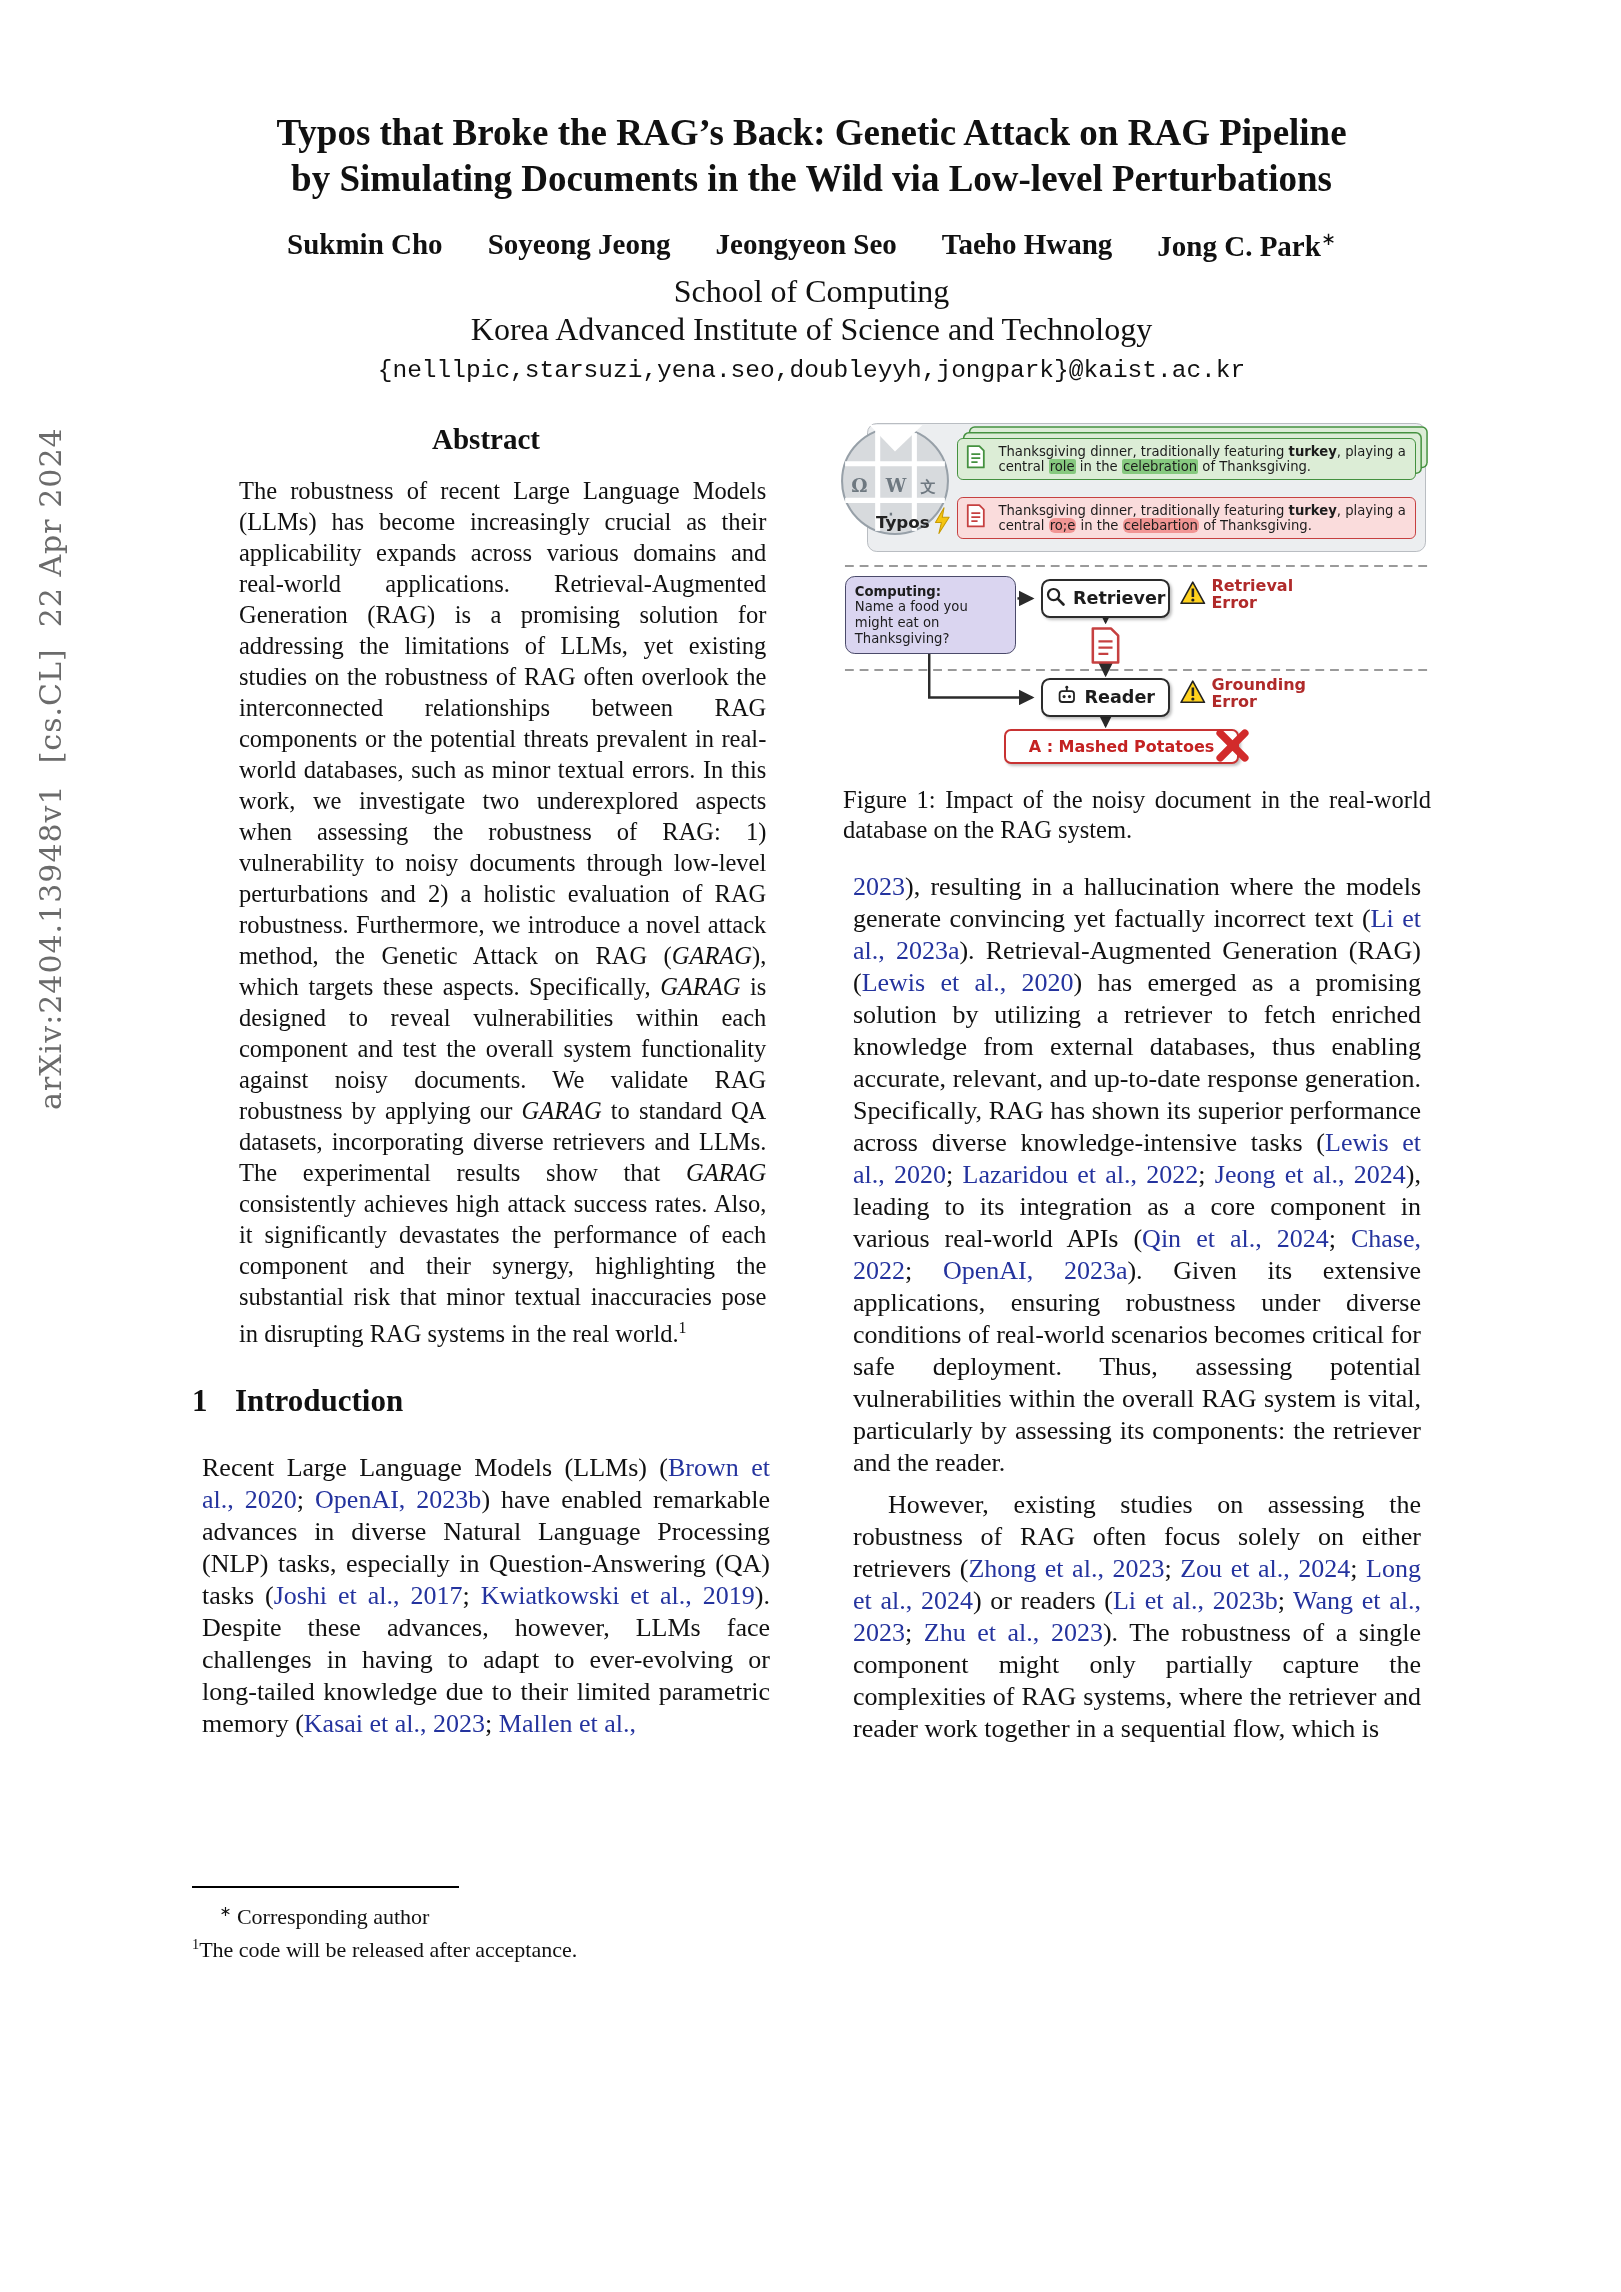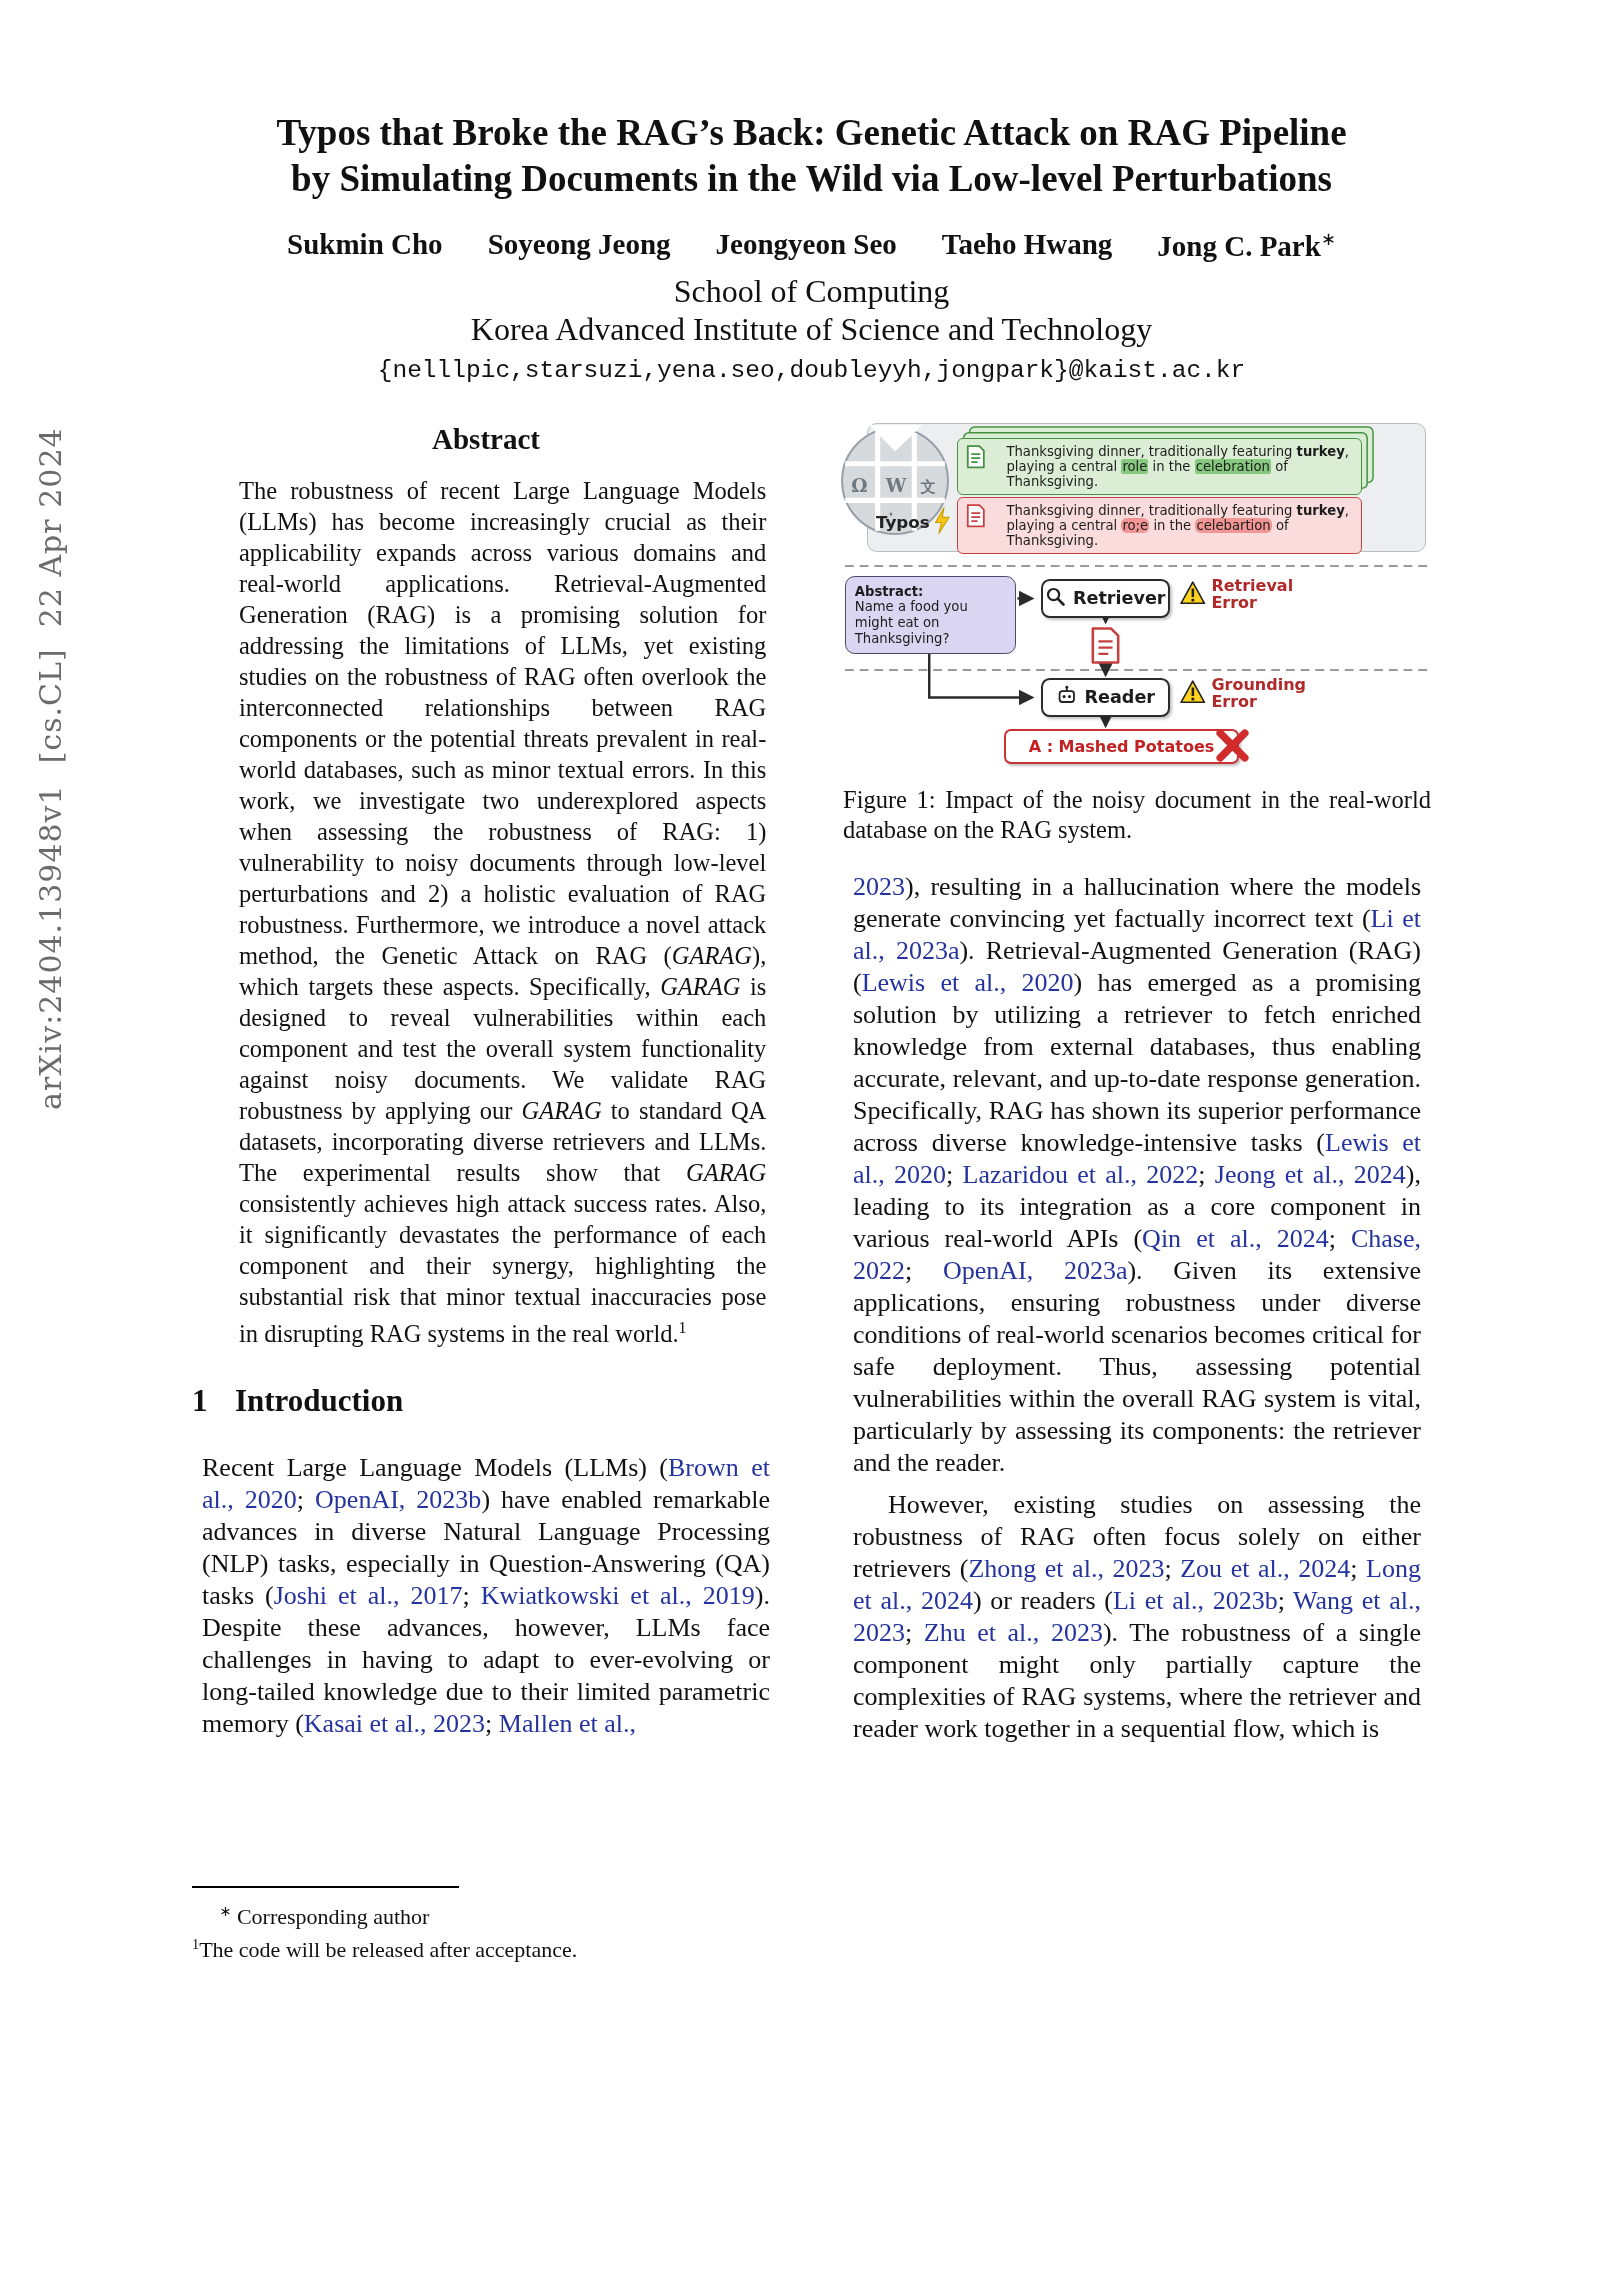--- a/index.html
+++ b/index.html
@@ -40,21 +40,21 @@
   .footnote.first{padding-left:27.4px;}
   .footnote sup{font-size:65%;}
 
   
   .figure{margin:0 0 25.5px 0;}
   .fig-canvas{position:relative;width:588px;height:345px;font-family:"DejaVu Sans",sans-serif;color:#1c1c1c;}
   .fig-connectors{position:absolute;left:0;top:0;width:588px;height:345px;}
   .fig-panel{position:absolute;left:23.5px;top:0;width:559px;height:129px;background:var(--panel);
         border:1px solid var(--panel-border);border-radius:9.8px;box-sizing:border-box;}
   .fig-globe{position:absolute;left:-3.9px;top:2px;width:112px;height:112px;}
-  .fig-card{position:absolute;left:114px;width:405px;box-sizing:border-box;display:flex;gap:21px;
+  .fig-card{position:absolute;left:114px;width:459px;box-sizing:border-box;display:flex;gap:13px;
         align-items:flex-start;padding:4.9px 7.8px;border-radius:5.9px;font-size:13.2px;line-height:15px;}
   .fig-card .doc-text{flex:1;}
   .fig-card-clean{top:15.7px;background:var(--green-doc);border:1.5px solid var(--green-border);
         box-shadow:5.9px -5.9px 0 -1.5px var(--green-doc),5.9px -5.9px 0 0 var(--green-border),
                    11.8px -11.8px 0 -1.5px var(--green-doc),11.8px -11.8px 0 0 var(--green-border);}
   .fig-card-noisy{top:74px;background:var(--red-doc);border:1.5px solid var(--red-border);}
   .fig-typos{position:absolute;left:33px;top:84px;display:flex;align-items:center;gap:2px;
         font-weight:bold;font-size:16.7px;color:#222;}
   .fig-question{position:absolute;left:2px;top:153px;width:171px;box-sizing:border-box;padding:6.9px 8.8px;
         background:var(--question-bg);border:1.5px solid #4A4A6A;border-radius:9.8px;font-size:13.2px;line-height:15.7px;}
@@ -189,21 +189,21 @@
               <span class="doc-icon">
                 <svg viewBox="0 0 22 28" width="19.6" height="25.5">
                   <path d="M2 2 H15 L20 7 V26 H2 Z" fill="#fff" stroke="#C64040" stroke-width="2" stroke-linejoin="round"></path>
                   <path d="M6 11 H16 M6 15.5 H16 M6 20 H13" stroke="#C64040" stroke-width="1.8"></path>
                 </svg>
               </span>
               <span class="doc-text"><span class="seg-t">Thanksgiving dinner, traditionally featuring </span><span class="seg-b">turkey</span><span class="seg-t">, playing a central </span><span class="seg-hr">ro;e</span><span class="seg-t"> in the </span><span class="seg-hr">celebartion</span><span class="seg-t"> of Thanksgiving.</span></span>
             </div>
 
             <div class="fig-question">
-              <span class="q-label">Abstract:</span>
+              <span class="q-label">Computing:</span>
               <span class="q-text">Name a food you might eat on Thanksgiving?</span>
             </div>
 
             <div class="fig-box fig-retriever">
               <span>
                 <svg viewBox="0 0 24 24" width="20.6" height="20.6">
                   <circle cx="10" cy="10" r="6.5" fill="none" stroke="#222" stroke-width="2.6"></circle>
                   <line x1="15" y1="15" x2="21.5" y2="21.5" stroke="#222" stroke-width="3.2" stroke-linecap="round"></line>
                 </svg>
               </span>

